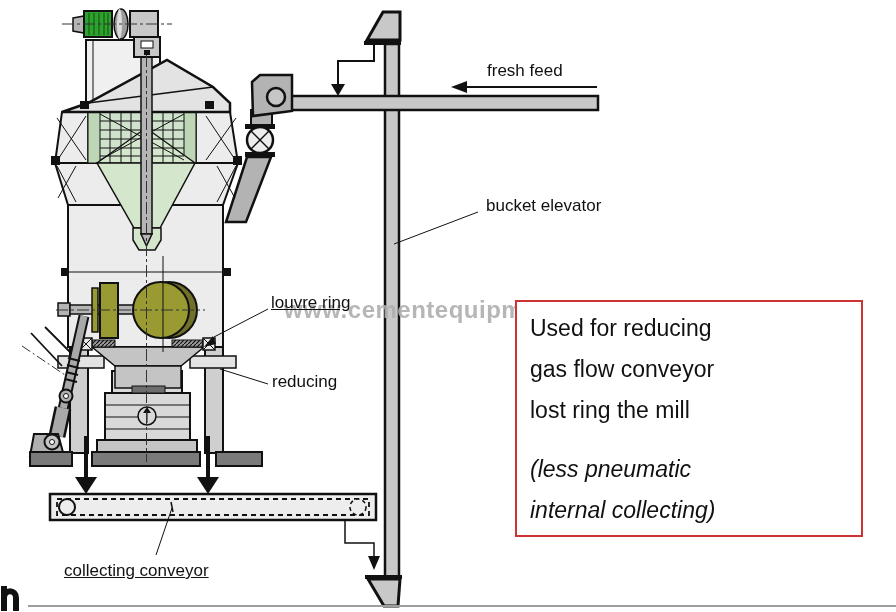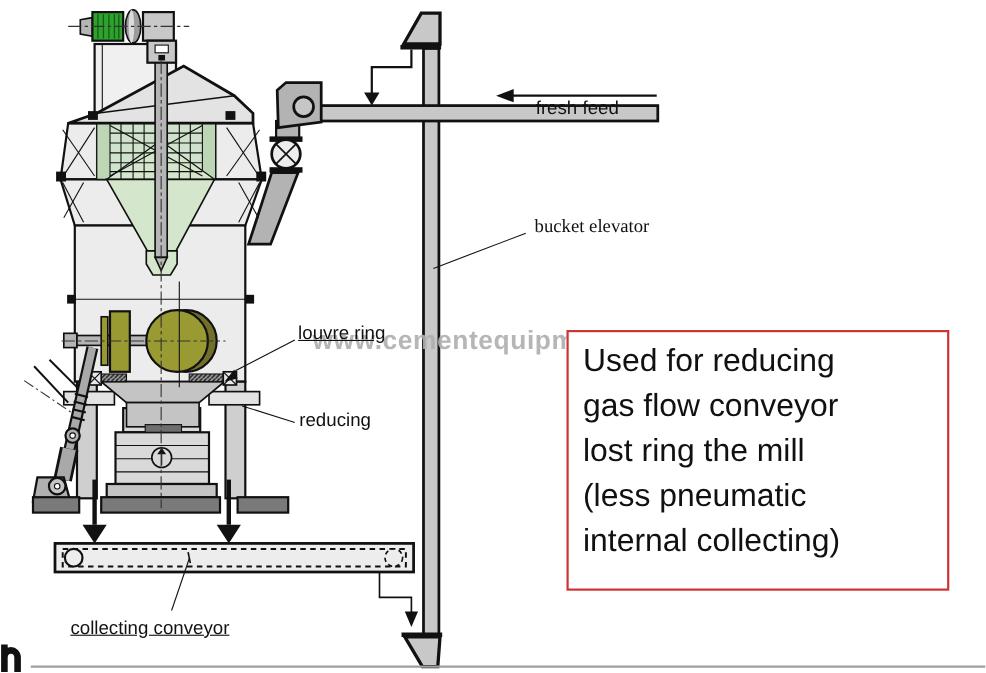--- a/index.html
+++ b/index.html
@@ -9,22 +9,22 @@
   html,body{margin:0;padding:0;}
   body{font-family:"Liberation Sans",sans-serif;background:#fff;}
   .stage{position:relative;width:896px;height:612px;background:#fff;overflow:hidden;}
   .stage svg{position:absolute;left:0;top:0;z-index:1;}
   .diagram-label{position:absolute;z-index:4;font-size:17px;color:#111;white-space:nowrap;}
   .watermark{position:absolute;z-index:2;font-size:24px;font-weight:bold;letter-spacing:.5px;
     color:var(--watermark_grey);opacity:.92;white-space:nowrap;}
   .note{position:absolute;z-index:3;left:515px;top:300px;width:348px;height:237px;
     box-sizing:border-box;border:2px solid var(--note_border);background:#fff;
     padding:6px 4px 0 13px;color:#111;}
-  .note-line{font-size:29px;line-height:41px;white-space:nowrap;}
-  .note-para2{}
+  .note-line{font-size:23px;line-height:41px;white-space:nowrap;}
+  .note-para2{margin-top:18px;font-style:italic;}
   .c-motor{fill:var(--machine_green);}
   .c-roller{fill:var(--roller_olive);}
   .c-roller-dark{fill:var(--roller_olive_dark);}
   .c-cage{fill:var(--cage_green);}
   .c-cone{fill:var(--cone_green);}
 </style>
 </head>
 <body>
 
 <div class="stage">
@@ -253,22 +253,22 @@
     <line x1="268" y1="309" x2="214" y2="337"></line>
     <line x1="268" y1="384" x2="220" y2="369"></line>
     <line x1="156" y1="555" x2="172" y2="508"></line>
   </g>
   <polygon points="204,347 213,336 216,344" fill="#111"></polygon>
 
   <line x1="28" y1="606" x2="896" y2="606" stroke="#9e9e9e" stroke-width="2"></line>
   <path d="M4,586 L4,611 M4,598 C4,589 16,589 16,598 L16,611" fill="none" stroke="#111" stroke-width="6"></path>
 </svg>
 
-<div class="diagram-label" style="left:487px;top:61px;margin-top:28px;">fresh feed</div>
-<div class="diagram-label" style="left:486px;top:196px;font-family:Liberation Serif, serif;">bucket elevator</div>
+<div class="diagram-label" style="left:487px;top:61px;">fresh feed</div>
+<div class="diagram-label" style="left:486px;top:196px;">bucket elevator</div>
 <div class="diagram-label" style="left:271px;top:293px;text-decoration:underline;">louvre ring</div>
 <div class="diagram-label" style="left:272px;top:372px;">reducing</div>
 <div class="diagram-label" style="left:64px;top:561px;text-decoration:underline;">collecting conveyor</div>
 
 <div class="watermark" style="left:284px;top:296px;">www.cementequipment.org</div>
 
 <div class="note">
   <div>
     <div class="note-line">Used for reducing</div>
     <div class="note-line">gas flow conveyor</div>

